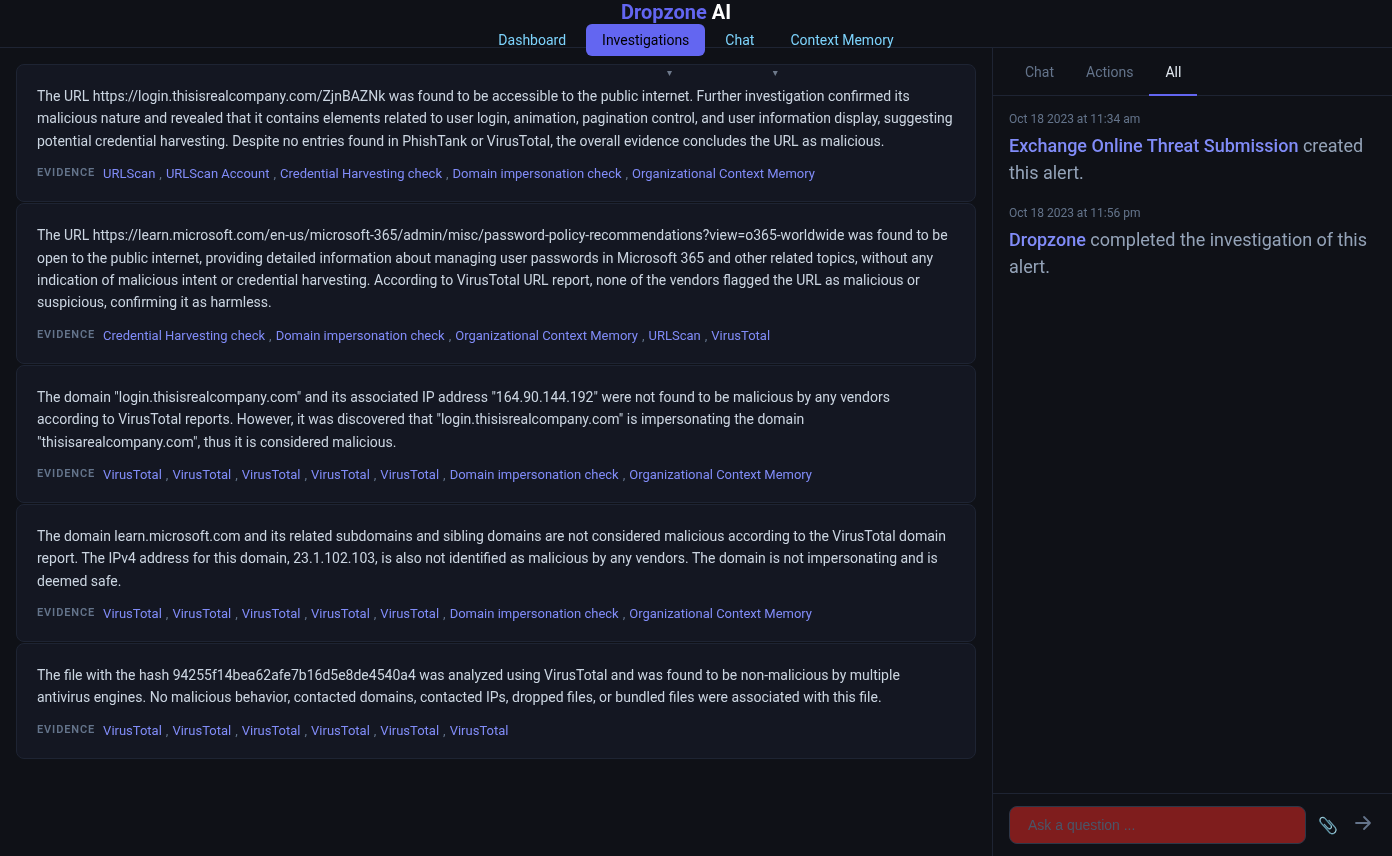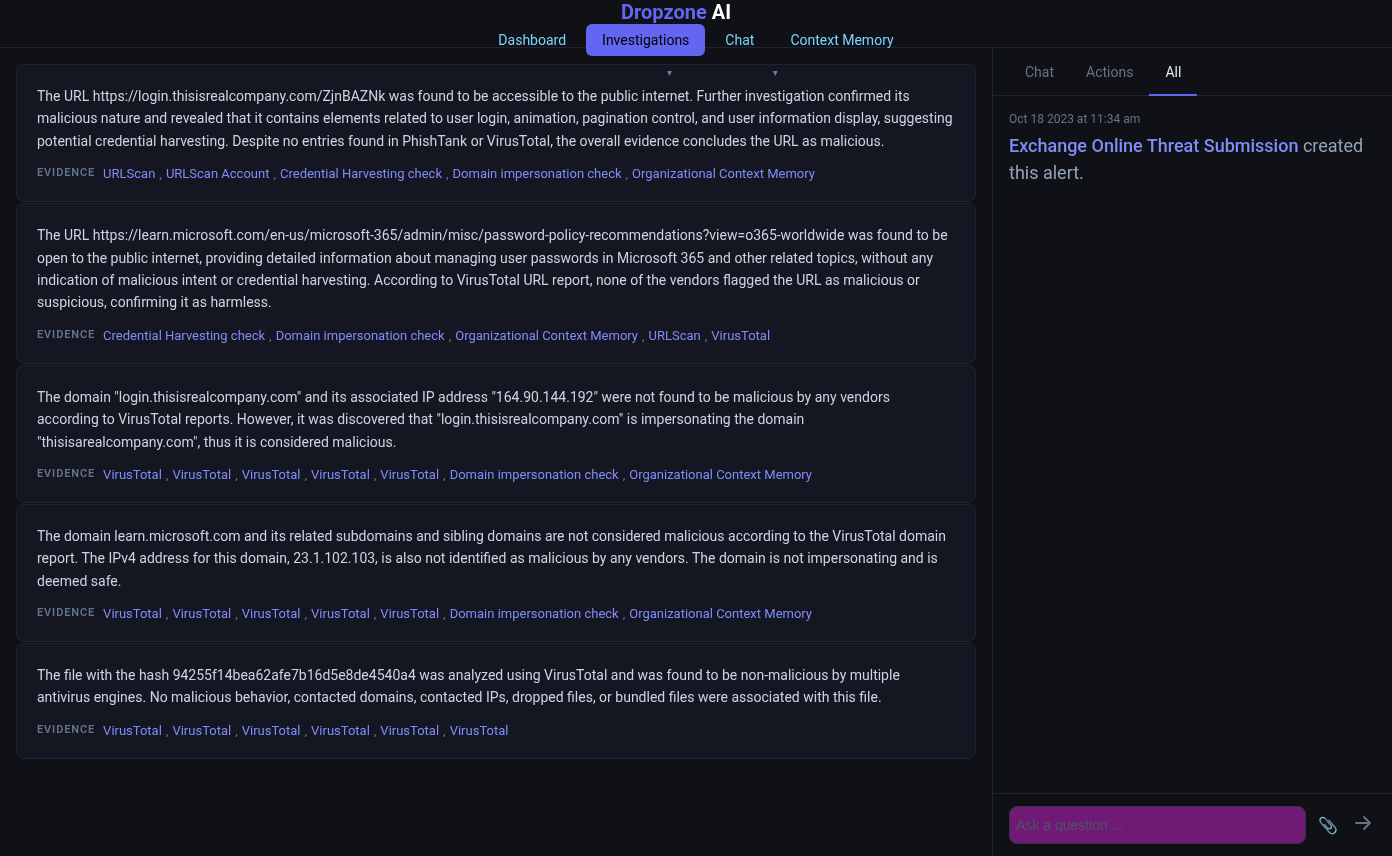--- a/index.html
+++ b/index.html
@@ -184,24 +184,24 @@
     .chat-input-area {
       border-top: 1px solid #1e2433;
       padding: 12px 16px;
       display: flex;
       align-items: center;
       gap: 8px;
       background: #0f1117;
     }
     .chat-input {
       flex: 1;
-      background: #701a75;
+      background: #7f1d1d;
       border: 1px solid #2d3748;
       border-radius: 8px;
-      padding: 10px 6px;
+      padding: 10px 18px;
       font-size: 14px;
       color: #94a3b8;
       outline: none;
     }
     .chat-input::placeholder { color: #4a5568; }
     .chat-attach-btn {
       background: transparent;
       border: none;
       color: #64748b;
       cursor: pointer;
@@ -336,20 +336,24 @@
     <div class="right-tabs">
       <div class="right-tab">Chat</div>
       <div class="right-tab">Actions</div>
       <div class="right-tab active">All</div>
     </div>
     <div class="right-content" id="right-timeline">
     <div class="timeline-item">
           <div class="timeline-date">Oct 18 2023 at 11:34 am</div>
           <div class="timeline-body"><span class="timeline-actor">Exchange Online Threat Submission</span><span> created this alert.</span></div>
         </div>
+        <div class="timeline-item">
+          <div class="timeline-date">Oct 18 2023 at 11:56 pm</div>
+          <div class="timeline-body"><span class="timeline-actor">Dropzone</span><span> completed the investigation of this alert.</span></div>
+        </div>
       </div>
     <div class="chat-input-area">
       <input class="chat-input" type="text" placeholder="Ask a question ..." style="">
       <button class="chat-attach-btn">
         <span>📎</span>
       </button>
       <button class="chat-send-btn">
         <svg width="18" height="18" viewBox="0 0 18 18" fill="none" xmlns="http://www.w3.org/2000/svg">
           <path d="M2 9L16 9M16 9L10 3M16 9L10 15" stroke="#64748b" stroke-width="1.8" stroke-linecap="round" stroke-linejoin="round"></path>
         </svg>

